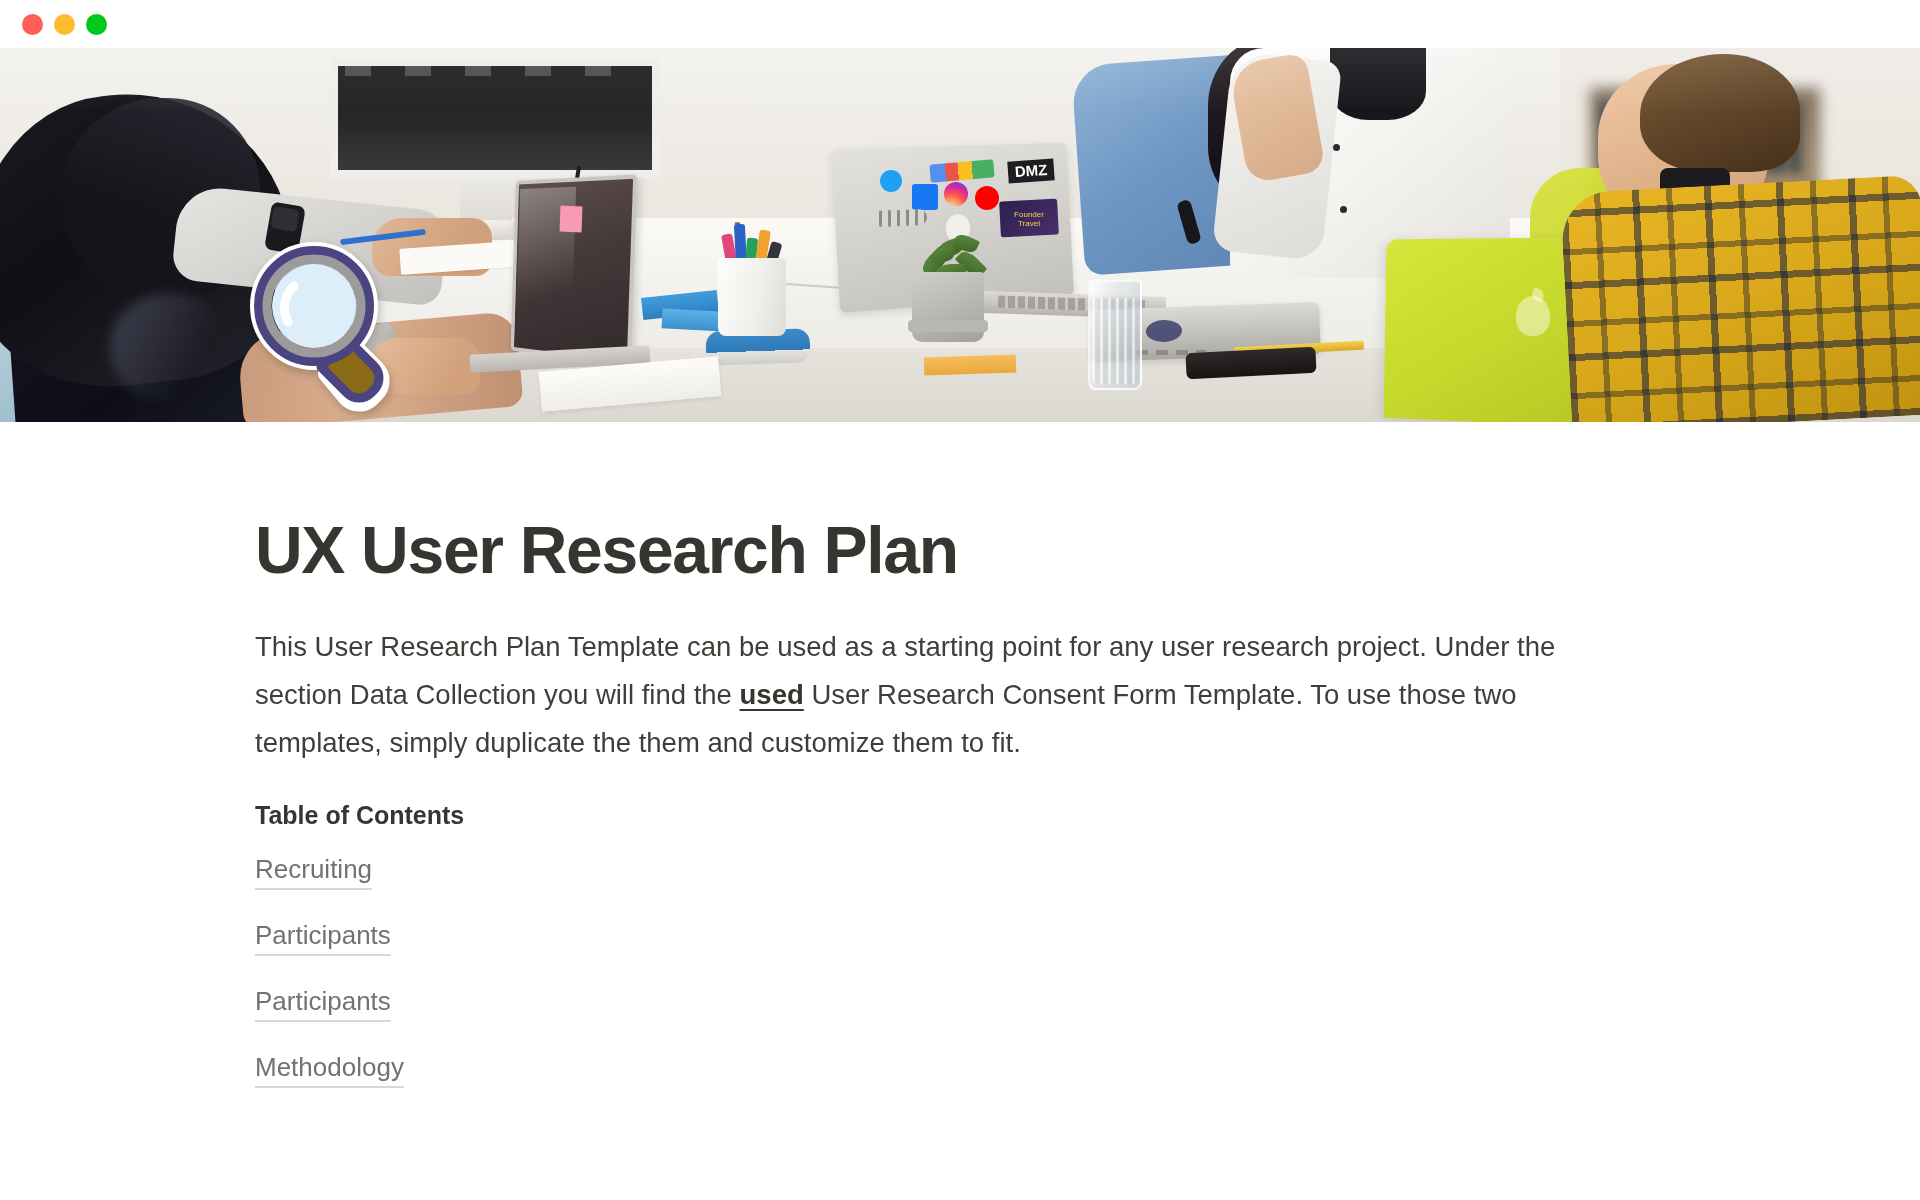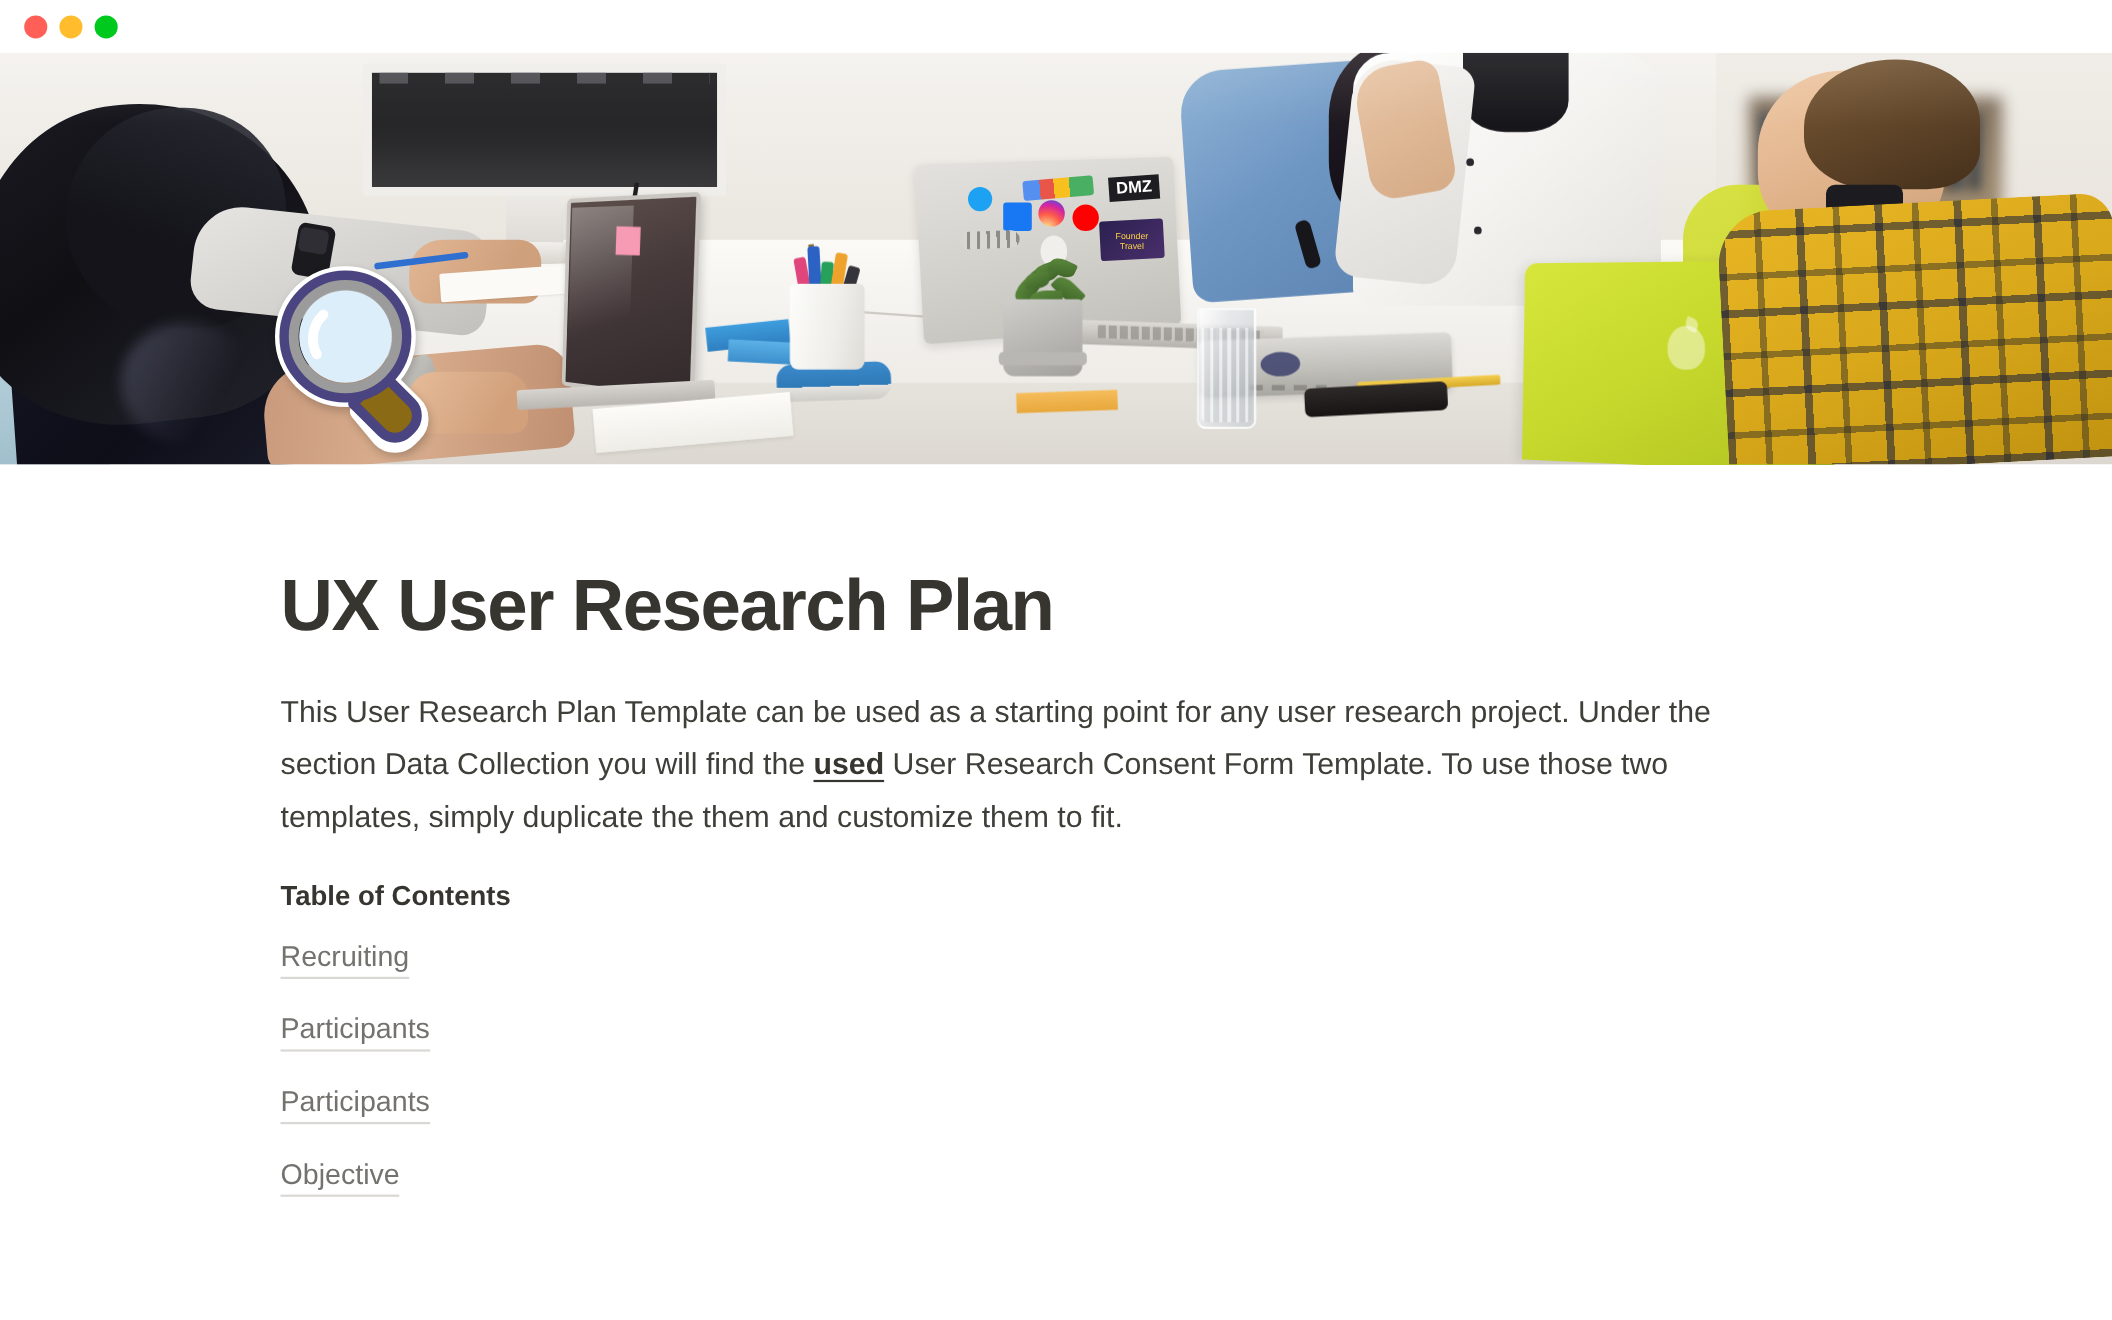--- a/index.html
+++ b/index.html
@@ -705,17 +705,17 @@
     <h1 class="page-title">UX User Research Plan</h1>
 
     <p class="intro"><span>This User Research Plan Template can be used as a starting point for any user research project. Under the section Data Collection you will find the </span><span class="free">used</span><span> User Research Consent Form Template. To use those two templates, simply duplicate the them and customize them to fit.</span></p>
 
     <h2 class="toc-heading">Table of Contents</h2>
 
     <nav class="toc">
       <a class="toc-item">Recruiting</a>
       <a class="toc-item">Participants</a>
       <a class="toc-item">Participants</a>
-      <a class="toc-item">Objective</a>
+      <a class="toc-item">Methodology</a>
     </nav>
   </div>
 
 </div>
 
 </body></html>

